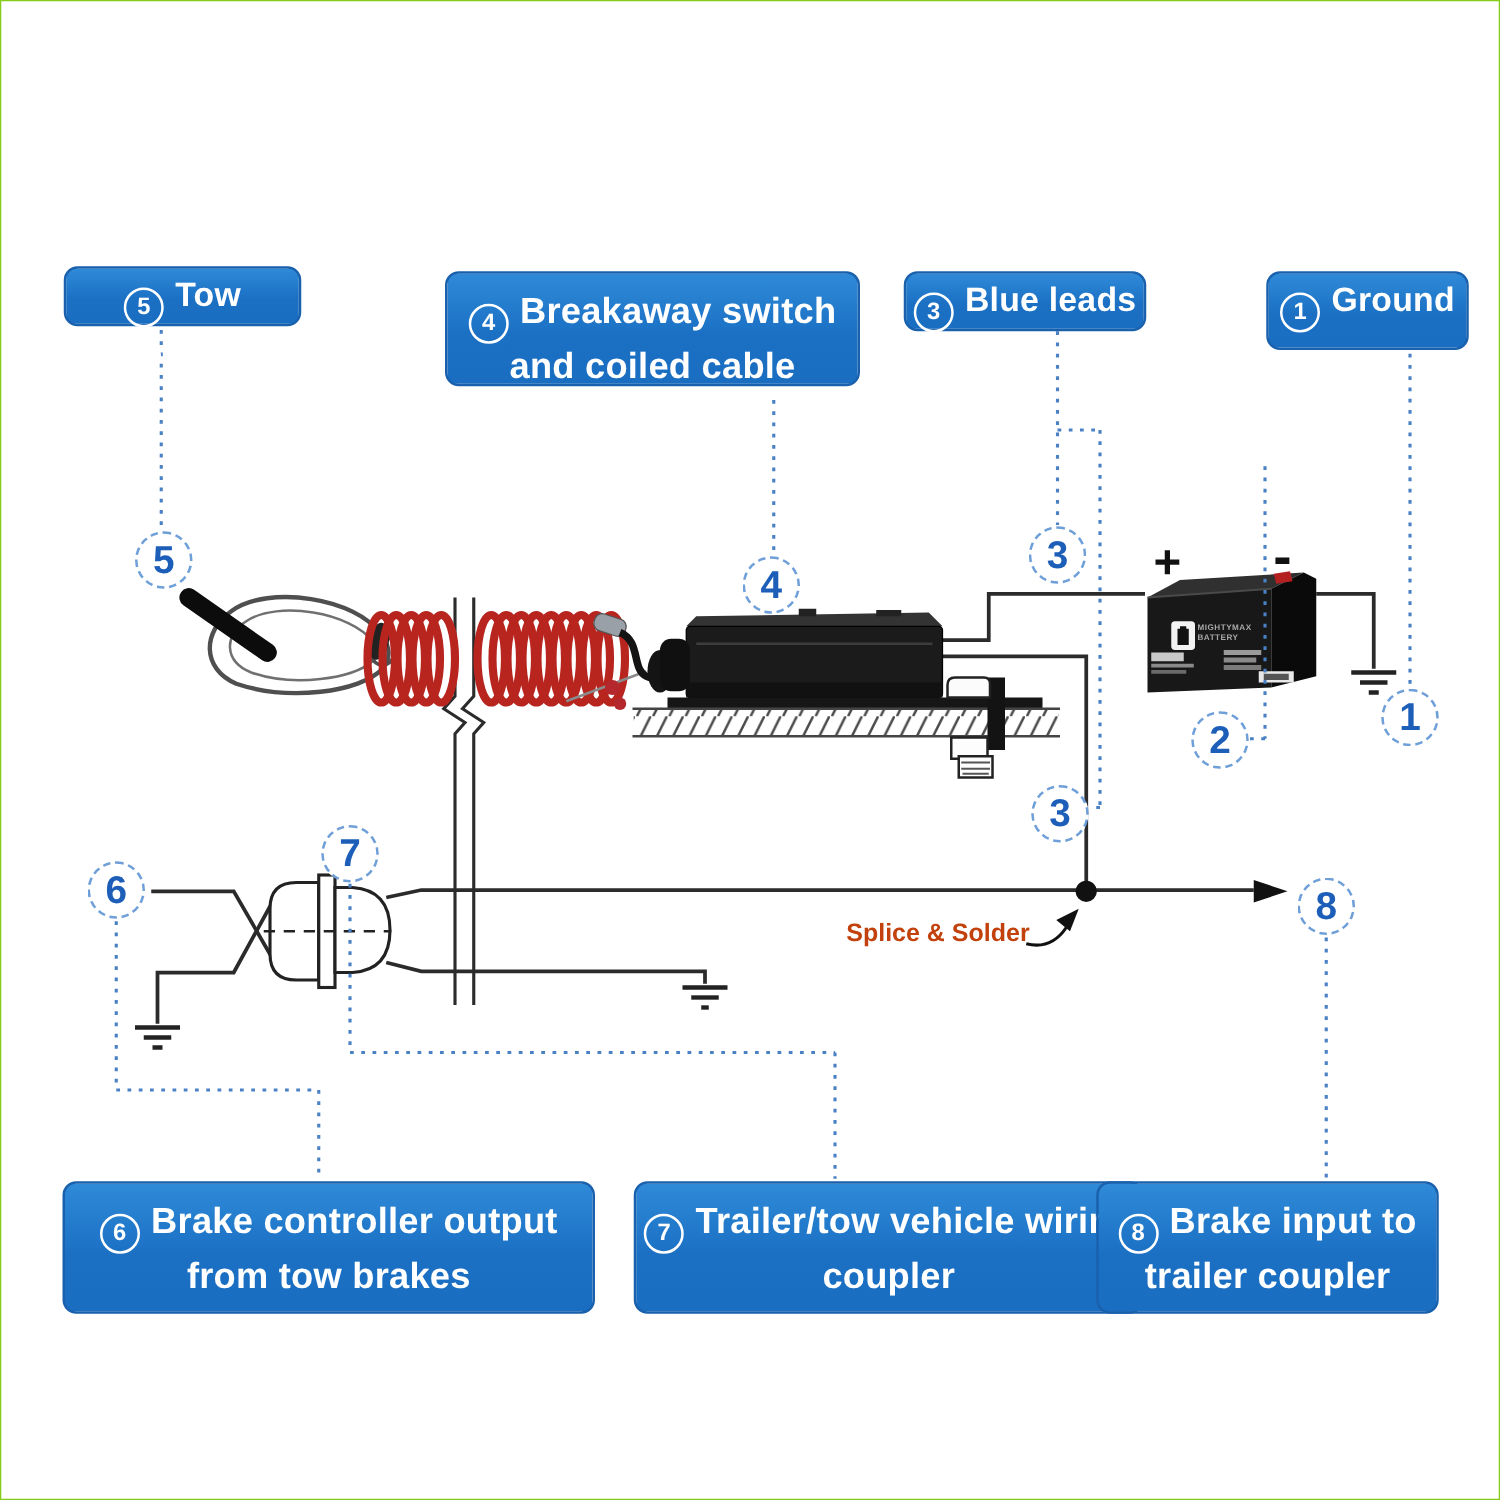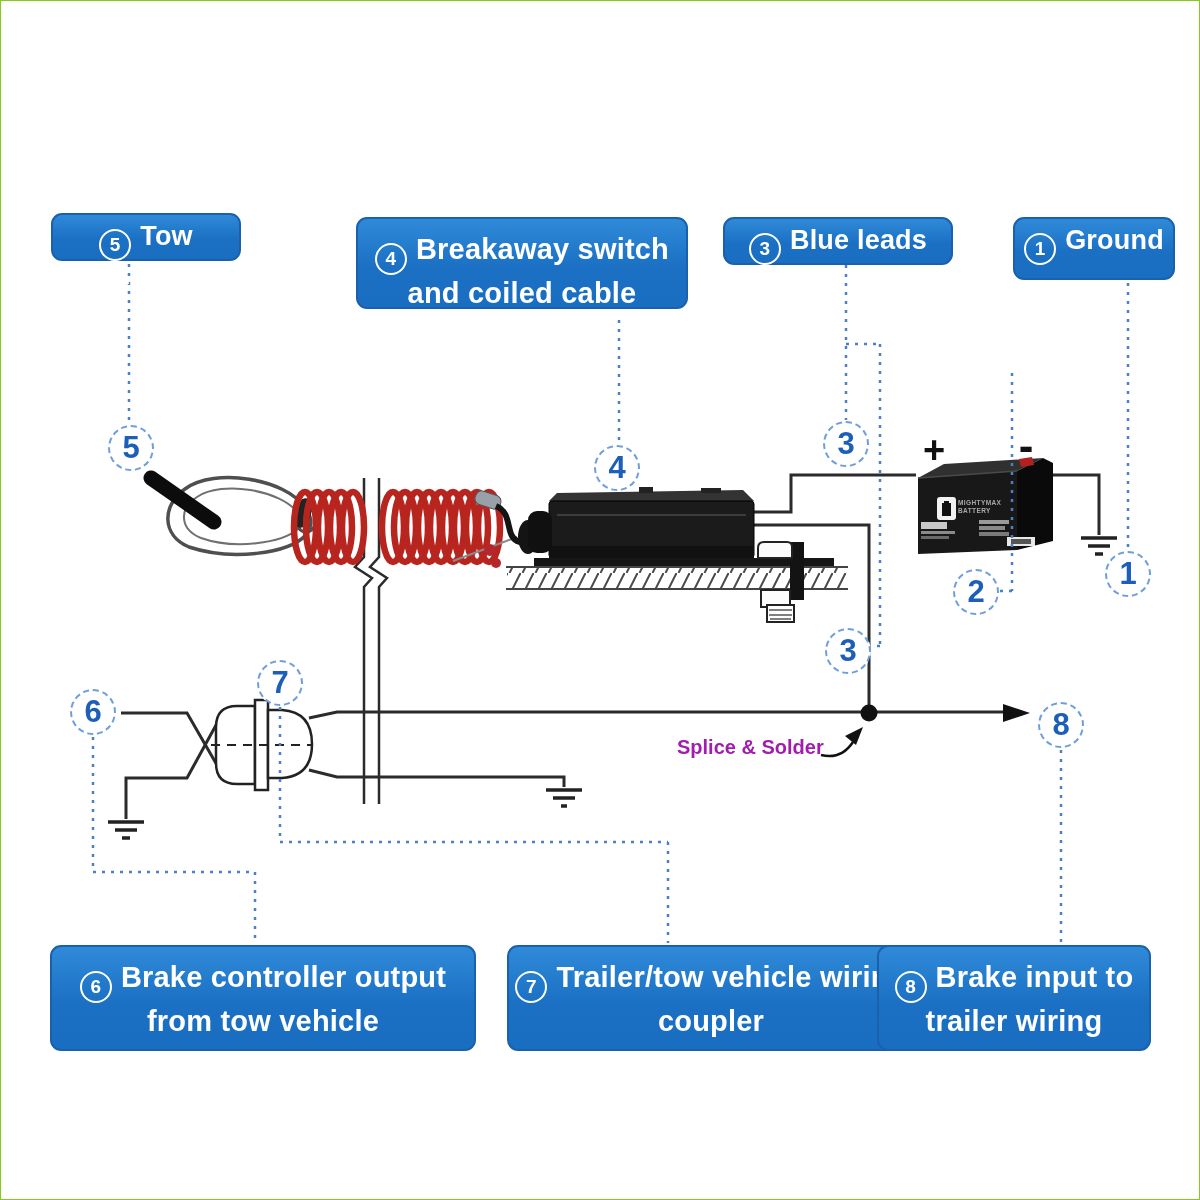--- a/index.html
+++ b/index.html
@@ -27,21 +27,21 @@
     position:absolute;z-index:2;width:46px;height:46px;box-sizing:border-box;
     border:2px dashed #6f9fd8;border-radius:50%;background:#ffffff;
     color:#1d5fb8;font-weight:bold;font-size:31px;
     display:flex;align-items:center;justify-content:center;
   }
   .sign{position:absolute;z-index:2;color:#111;font-weight:bold;text-align:center;}
   #plus-sign{left:916px;top:428px;width:34px;font-size:38px;}
   #minus-sign{left:1008px;top:420px;width:34px;font-size:44px;}
   #splice-text{
     position:absolute;z-index:2;left:676px;top:735px;width:160px;
-    font-size:20px;font-weight:bold;color:#a21caf;text-align:left;
+    font-size:20px;font-weight:bold;color:#c2410c;text-align:left;
   }
   #battery-brand{
     position:absolute;z-index:2;left:957px;top:498px;width:60px;
     font-size:6.5px;line-height:8px;font-weight:bold;color:#a8a8a8;
     letter-spacing:0.4px;text-align:left;
   }
 </style>
 </head>
 <body>
 
@@ -184,35 +184,35 @@
       <path d="M1060,749 V942"></path>
     </g>
   </svg>
 
   <div class="blabel one" style="left:50px;top:212px;width:190px;height:48px">
     <span class="badge">5</span><span>Tow vehicle</span>
   </div>
   <div class="blabel two" style="left:355px;top:216px;width:332px;height:92px">
     <span class="badge">4</span><span>Breakaway switch and coiled cable</span>
   </div>
-  <div class="blabel one" style="left:722px;top:216px;width:230px;height:48px">
+  <div class="blabel one" style="left:722px;top:216px;width:194px;height:48px">
     <span class="badge">3</span><span>Blue leads</span>
   </div>
   <div class="blabel one" style="left:1012px;top:216px;width:162px;height:63px">
     <span class="badge">1</span><span>Ground</span>
   </div>
 
   <div class="blabel two" style="left:49px;top:944px;width:426px;height:106px">
-    <span class="badge">6</span><span>Brake controller output from tow vehicle</span>
+    <span class="badge">6</span><span>Brake controller output from tow brakes</span>
   </div>
   <div class="blabel two" style="left:506px;top:944px;width:408px;height:106px">
     <span class="badge">7</span><span>Trailer/tow vehicle wiring coupler</span>
   </div>
   <div class="blabel two" style="left:876px;top:944px;width:274px;height:106px">
-    <span class="badge">8</span><span>Brake input to trailer wiring</span>
+    <span class="badge">8</span><span>Brake input to trailer coupler</span>
   </div>
 
   <div class="marker" style="left:107px;top:424px">5</div>
   <div class="marker" style="left:593px;top:444px">4</div>
   <div class="marker" style="left:822px;top:420px">3</div>
   <div class="marker" style="left:824px;top:627px">3</div>
   <div class="marker" style="left:952px;top:568px">2</div>
   <div class="marker" style="left:1104px;top:550px">1</div>
   <div class="marker" style="left:69px;top:688px">6</div>
   <div class="marker" style="left:256px;top:659px">7</div>

